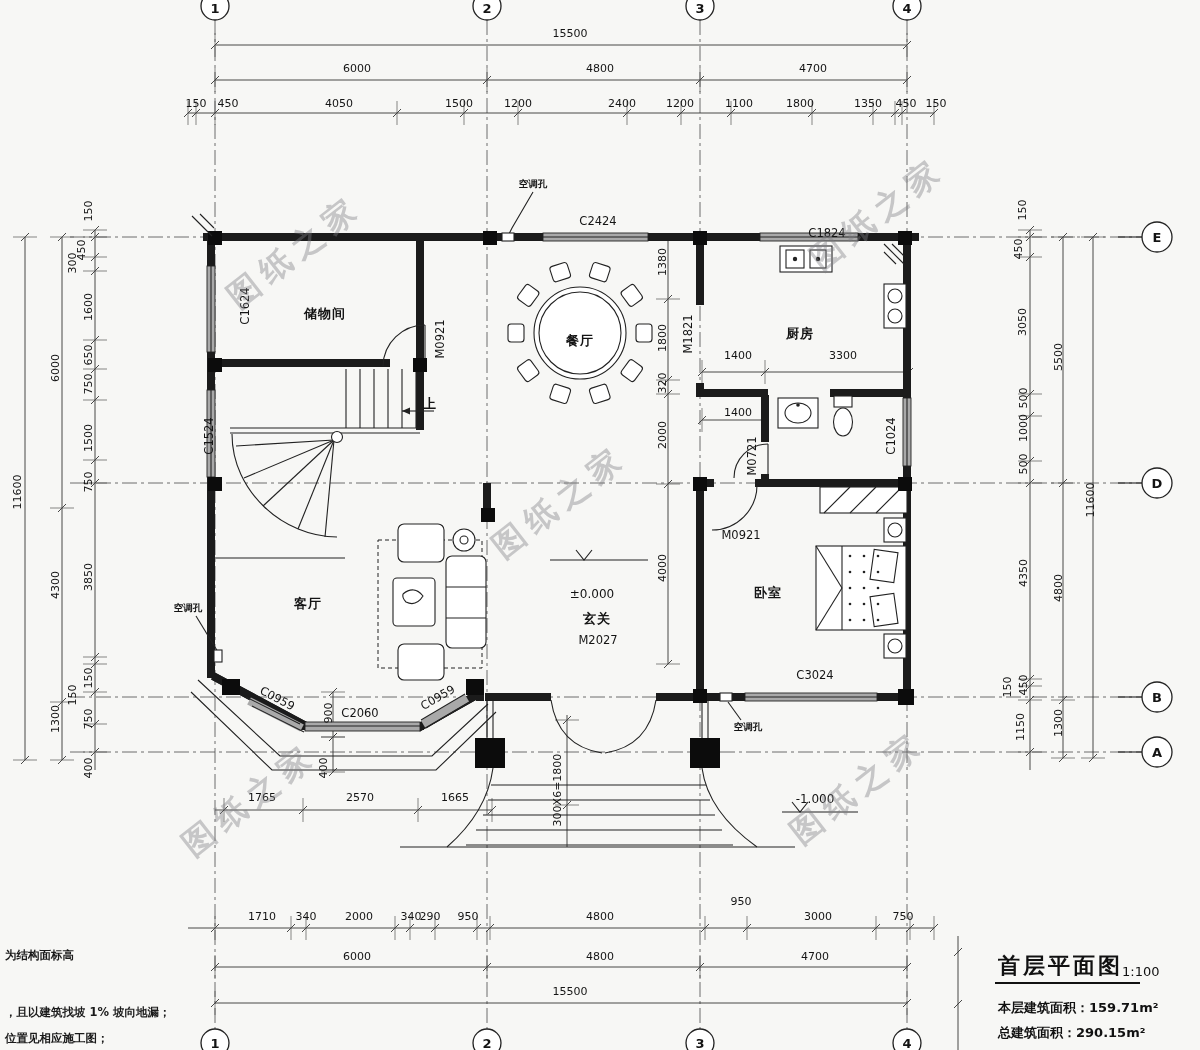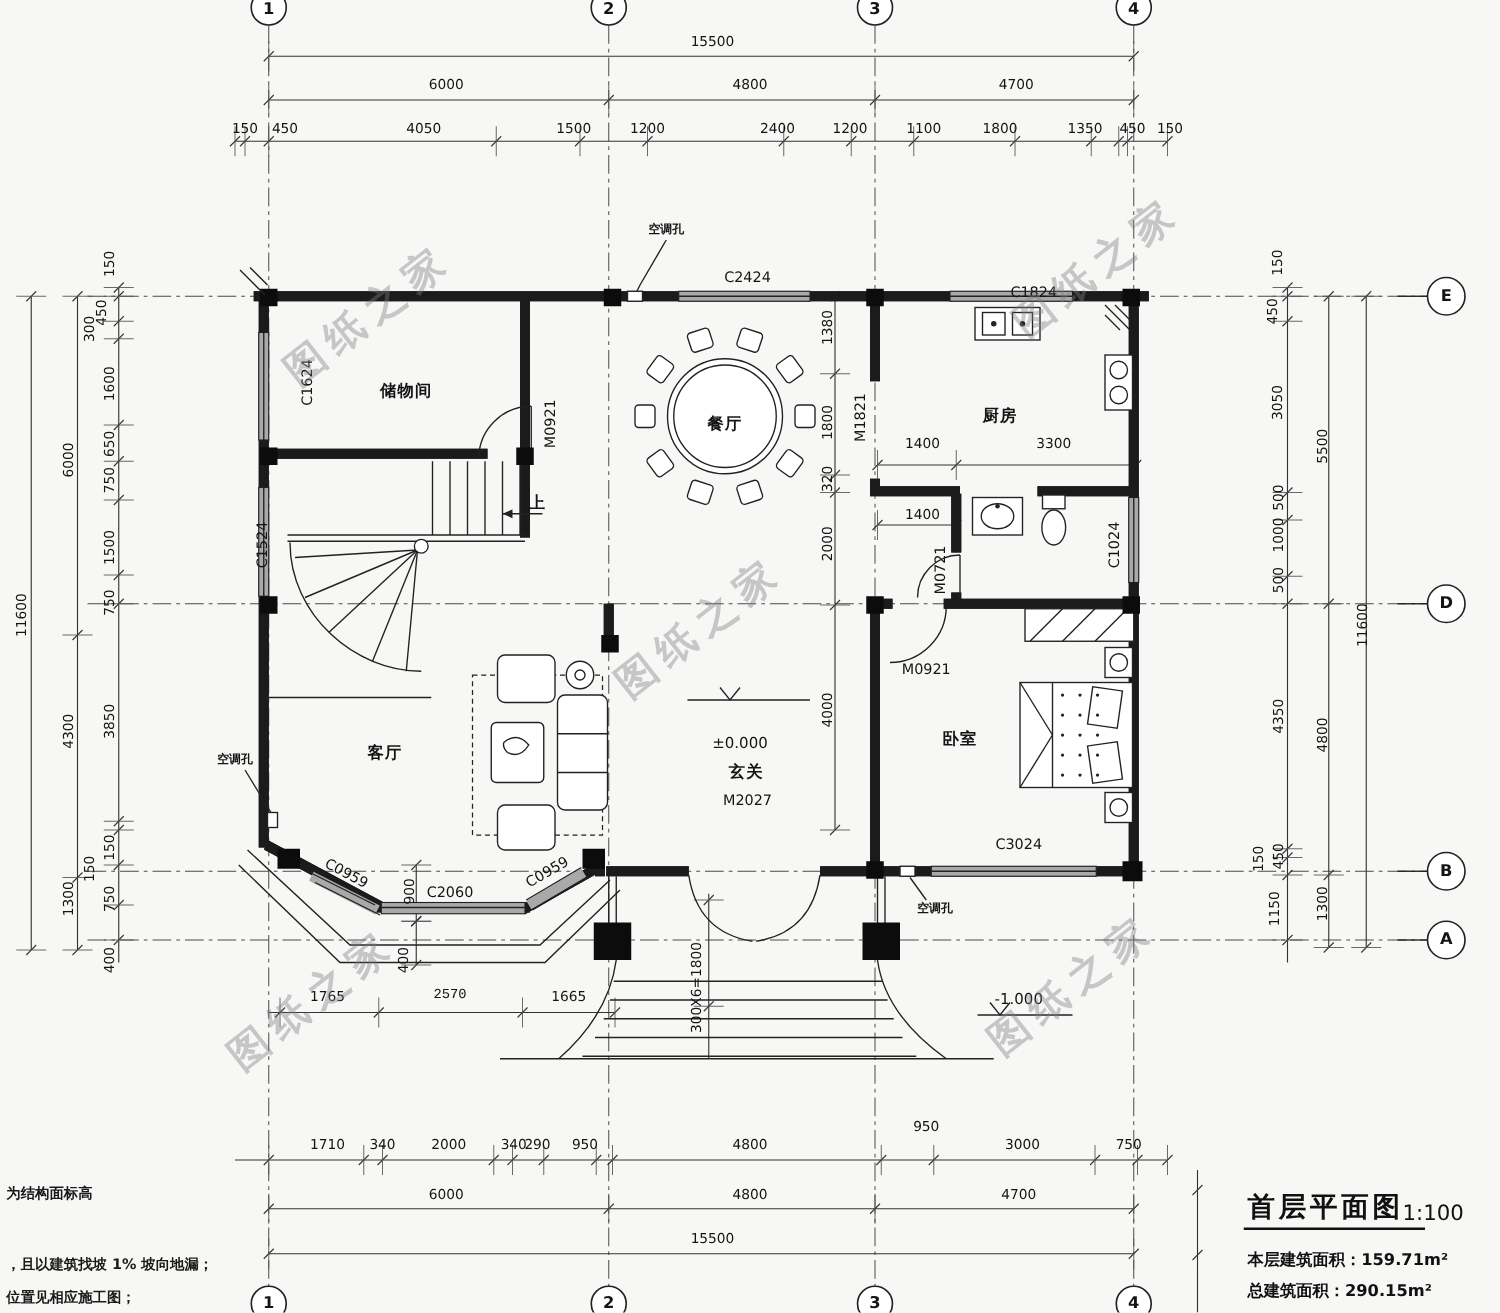--- a/index.html
+++ b/index.html
@@ -14,21 +14,21 @@
   .open{font-size:11.5px;}
   .lvl{font-size:12px;}
   .ac{font-size:9.5px;font-weight:bold;}
   .gridn{font-size:13px;font-weight:bold;}
   .wm{position:absolute;font-size:32px;font-weight:bold;letter-spacing:8px;
       color:rgba(125,125,130,0.40);transform:translate(-50%,-50%) rotate(-38deg);}
   .note{position:absolute;font-size:11.5px;font-weight:bold;color:#1a1a1a;
         transform:translate(0,-50%);white-space:nowrap;}
   .tb-title{position:absolute;font-size:22px;font-weight:bold;color:#111;
         letter-spacing:3px;transform:translate(0,-50%);}
-  .tb-scale{position:absolute;font-size:17px;color:#111;transform:translate(0,-50%);}
+  .tb-scale{position:absolute;font-size:13px;color:#111;transform:translate(0,-50%);}
   .tb-area{position:absolute;font-size:13px;font-weight:bold;color:#111;
         transform:translate(0,-50%);white-space:nowrap;}
   
   .w{stroke:#1b1b1b;stroke-width:8;fill:none;}
   .wi{stroke:#ffffff;stroke-width:4.6;fill:none;}
   .t{stroke:#222;stroke-width:1.1;fill:none;}
   .tf{stroke:#222;stroke-width:1.1;fill:#fff;}
   .d{stroke:#333;stroke-width:0.9;fill:none;}
   .e{stroke:#555;stroke-width:0.7;fill:none;}
   .gl{stroke:#4a4a4a;stroke-width:0.8;fill:none;stroke-dasharray:15 4 3 4;}
@@ -535,21 +535,21 @@
       <span class="lab dim" style="left: 662px; top: 383px; transform: translate(-50%, -50%) rotate(-90deg);">320</span>
       <span class="lab dim" style="left: 662px; top: 435px; transform: translate(-50%, -50%) rotate(-90deg);">2000</span>
       <span class="lab dim" style="left: 662px; top: 568px; transform: translate(-50%, -50%) rotate(-90deg);">4000</span>
       <span class="lab dim" style="left: 738px; top: 355px;">1400</span>
       <span class="lab dim" style="left: 843px; top: 355px;">3300</span>
       <span class="lab dim" style="left: 738px; top: 412px;">1400</span>
       <span class="lab dim" style="left: 328px; top: 713px; transform: translate(-50%, -50%) rotate(-90deg);">900</span>
       <span class="lab dim" style="left: 323px; top: 768px; transform: translate(-50%, -50%) rotate(-90deg);">400</span>
       <span class="lab dim" style="left: 557px; top: 790px; transform: translate(-50%, -50%) rotate(-90deg);">300X6=1800</span>
       <span class="lab dim" style="left: 262px; top: 797px;">1765</span>
-      <span class="lab dim" style="left: 360px; top: 797px; font-family: Liberation Mono, monospace;">2570</span>
+      <span class="lab dim" style="left: 360px; top: 797px;">2570</span>
       <span class="lab dim" style="left: 455px; top: 797px;">1665</span>
       <span class="lab dim" style="left: 262px; top: 916px;">1710</span>
       <span class="lab dim" style="left: 306px; top: 916px;">340</span>
       <span class="lab dim" style="left: 359px; top: 916px;">2000</span>
       <span class="lab dim" style="left: 411px; top: 916px;">340</span>
       <span class="lab dim" style="left: 430px; top: 916px;">290</span>
       <span class="lab dim" style="left: 468px; top: 916px;">950</span>
       <span class="lab dim" style="left: 600px; top: 916px;">4800</span>
       <span class="lab dim" style="left: 741px; top: 901px;">950</span>
       <span class="lab dim" style="left: 818px; top: 916px;">3000</span>

